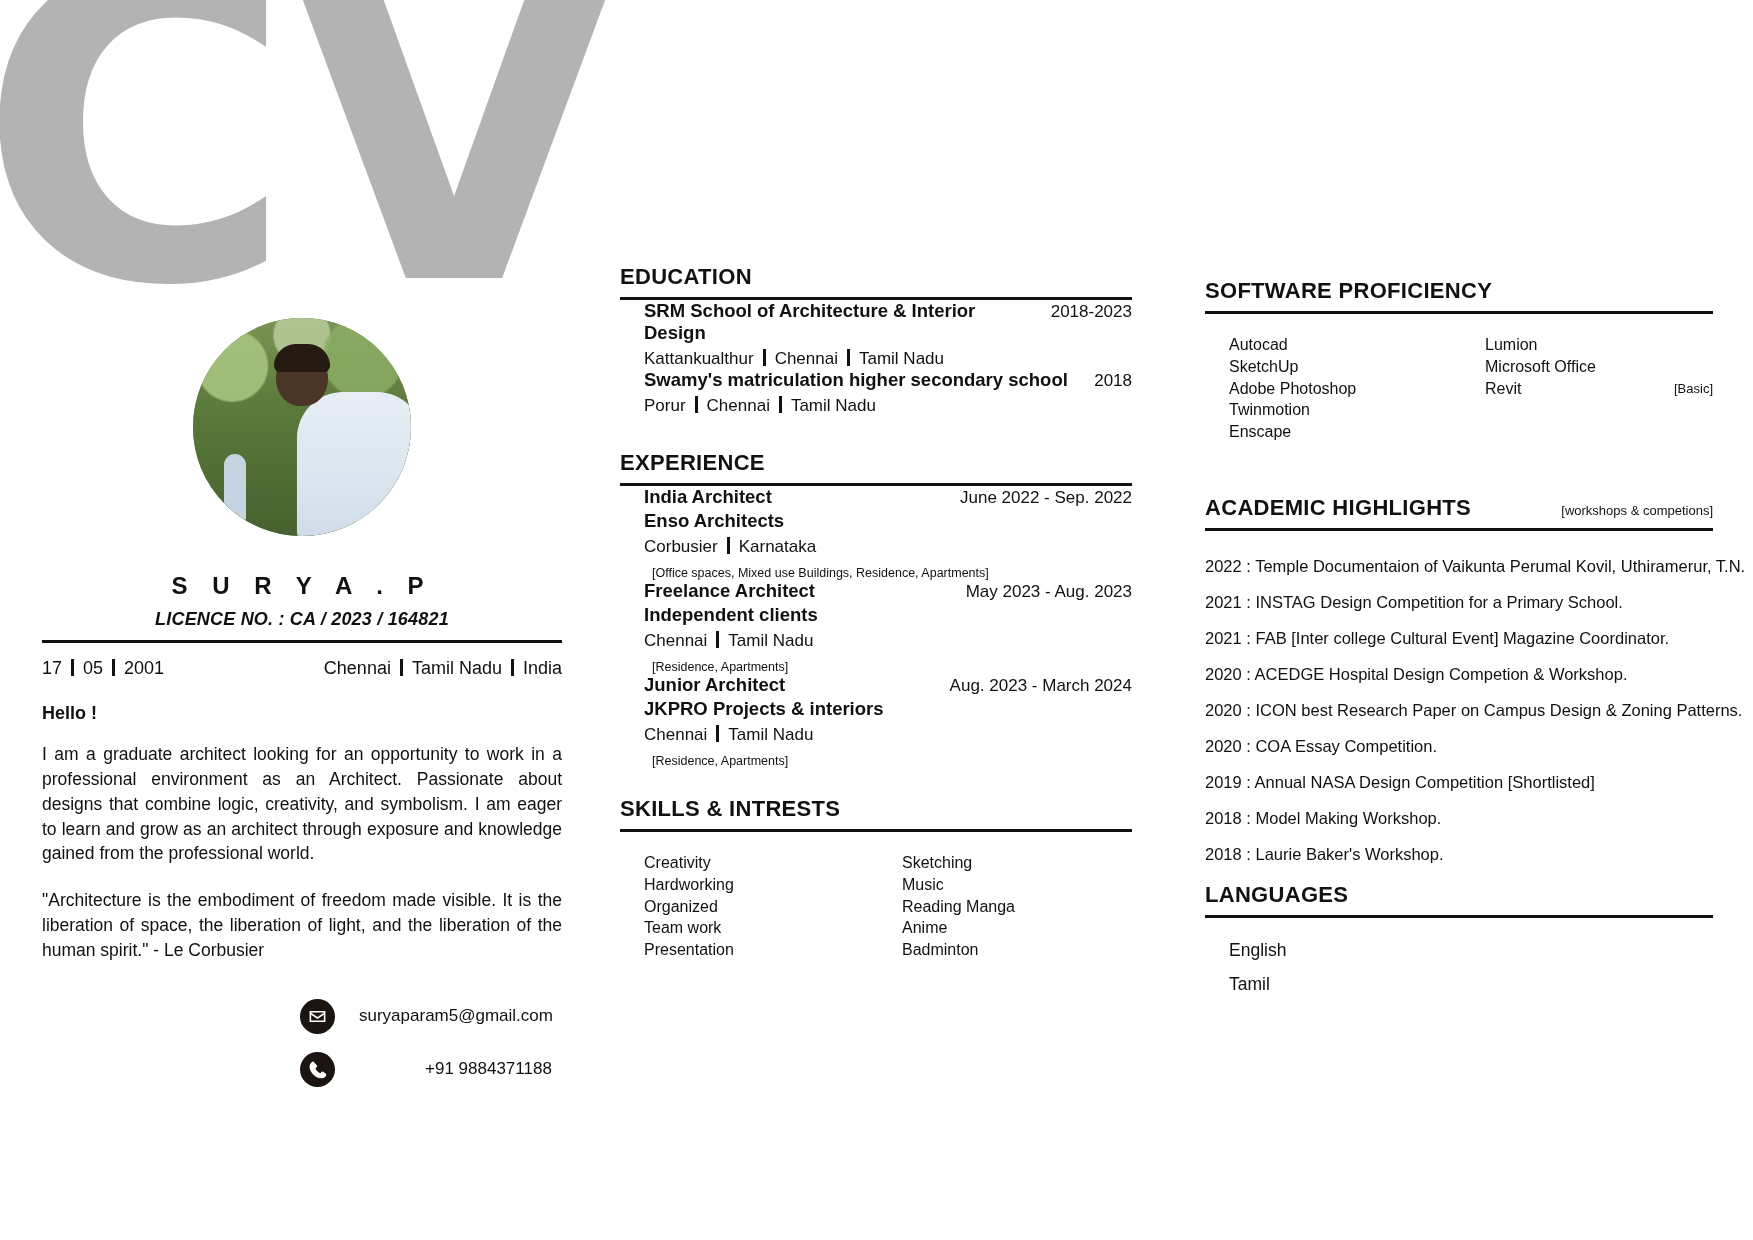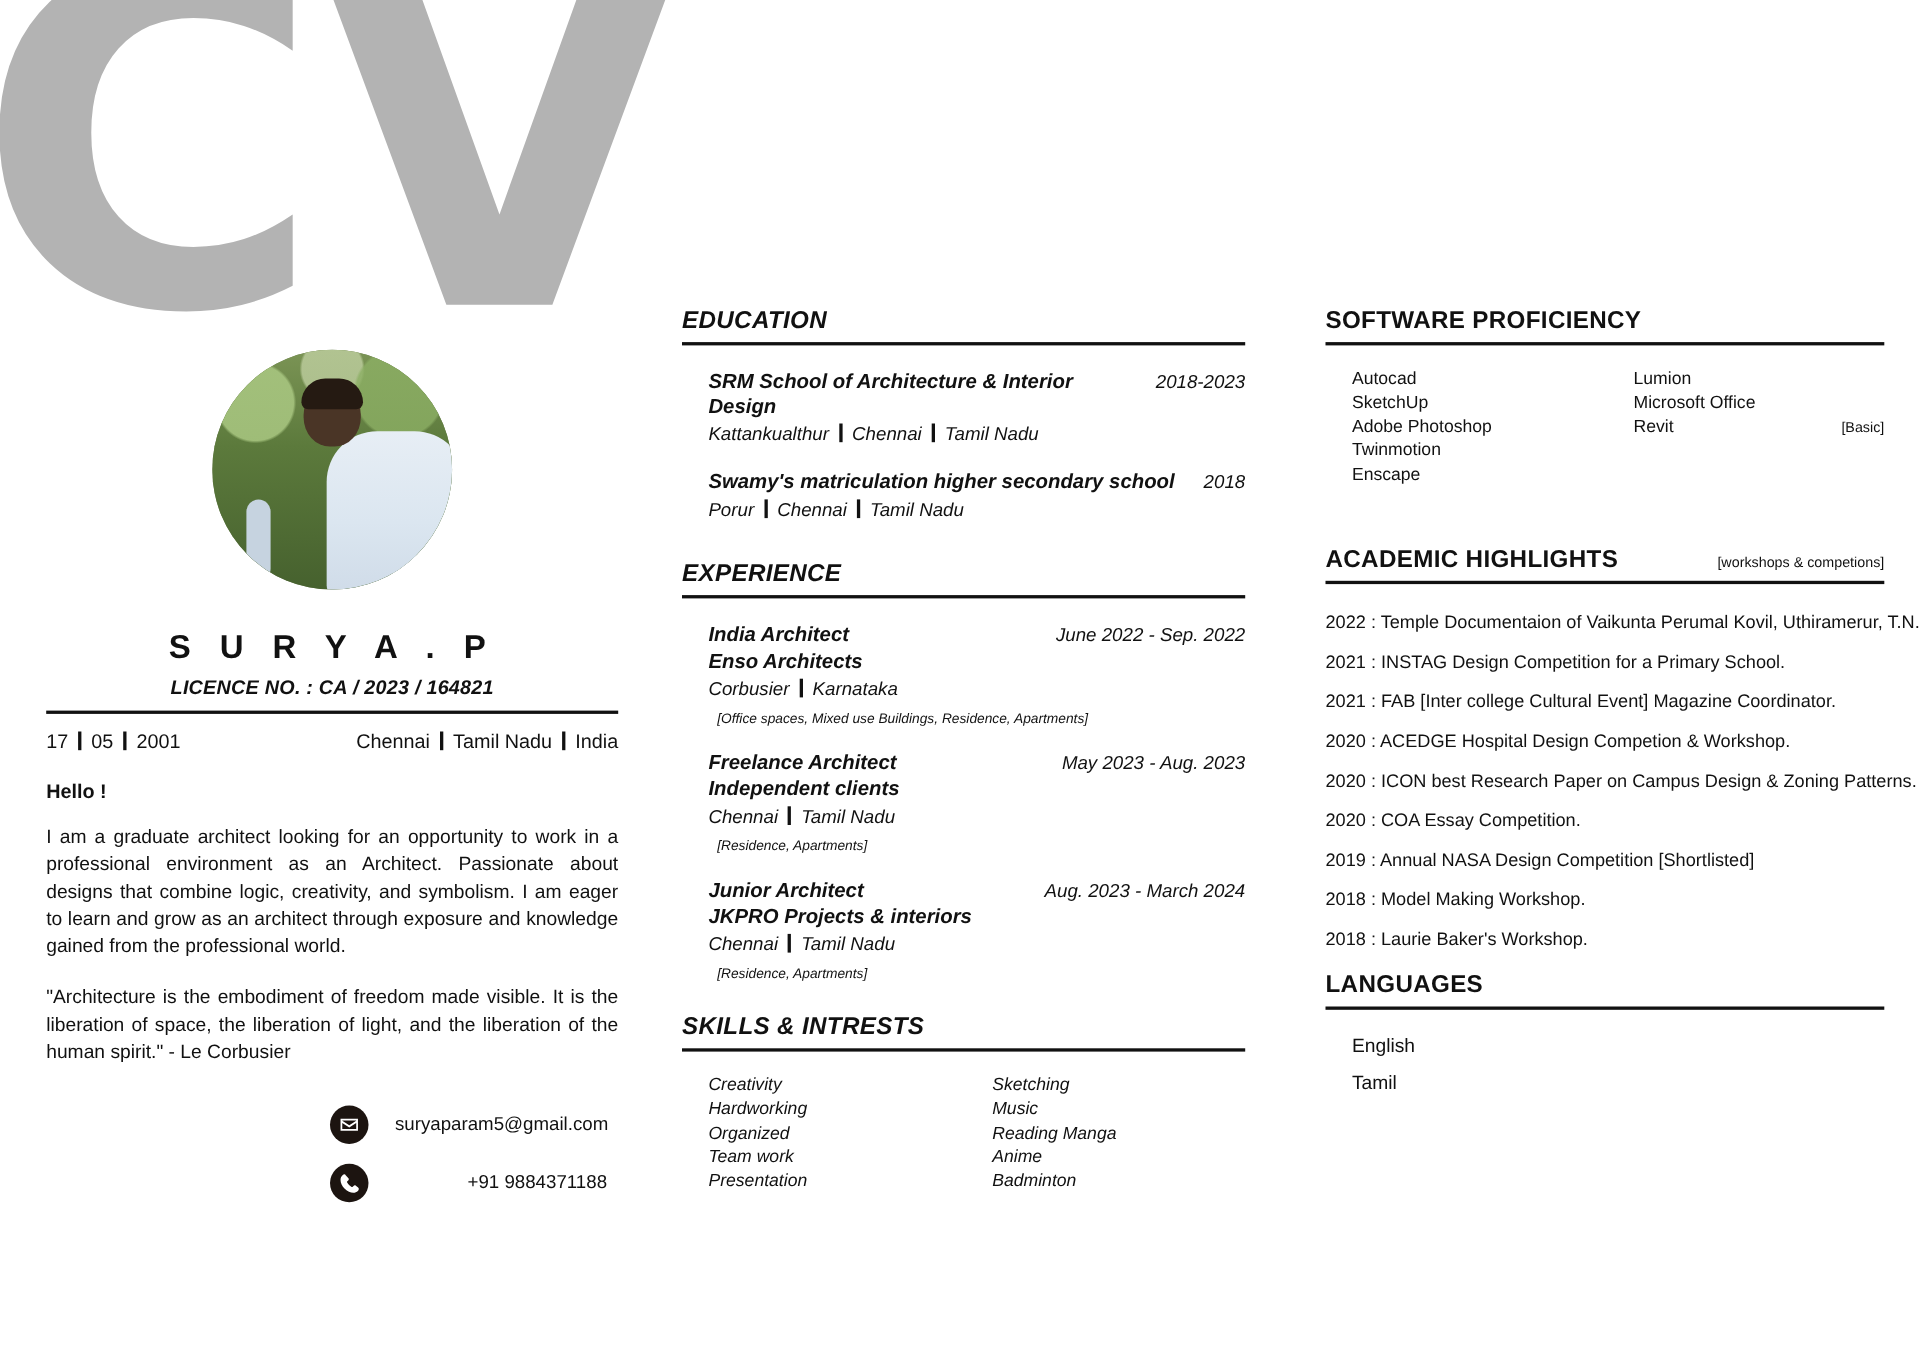--- a/index.html
+++ b/index.html
@@ -93,21 +93,21 @@
     height: 74px;
     background: #c6d3e0;
     border-radius: 12px;
   }
   .photo-arm-l { left: 50%; margin-left: -78px; }
   .photo-arm-r { left: 50%; margin-left: 54px; }
 
   .name {
     margin-top: 36px;
     text-align: center;
-    font-size: 30px;
+    font-size: 24px;
     font-weight: bold;
     letter-spacing: 9px;
     color: #111;
   }
   .licence {
     margin-top: 9px;
     text-align: center;
     font-size: 18px;
     font-weight: bold;
     letter-spacing: .2px;
@@ -184,23 +184,22 @@
     font-size: 17px;
     color: #111;
     white-space: nowrap;
   }
   .contact-row.phone .contact-text { margin-left: 90px; }
 
   
   .mid-col {
     position: absolute;
     left: 620px;
-    top: 278px;
+    top: 264px;
     width: 512px;
-    font-style: italic;
   }
   .right-col {
     position: absolute;
     left: 1205px;
     top: 278px;
     width: 508px;
   }
 
   .sec-head {
     display: flex;
@@ -216,21 +215,21 @@
     font-weight: normal;
     letter-spacing: 0;
   }
   .sec-rule {
     margin-top: 7px;
     height: 3px;
     background: #111;
     width: 100%;
   }
 
-  .entry { margin-top: 22px; padding-left: 24px; }
+  .entry { padding-left: 24px; }
   .entry-top {
     display: flex;
     align-items: baseline;
     justify-content: space-between;
   }
   .entry-title {
     font-size: 18.5px;
     font-weight: bold;
     color: #111;
   }

